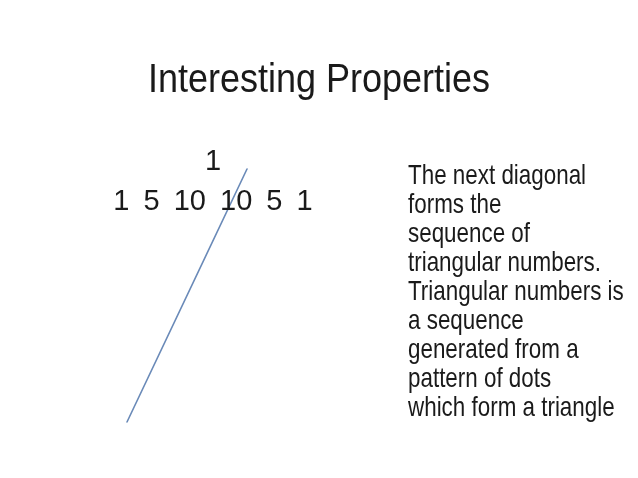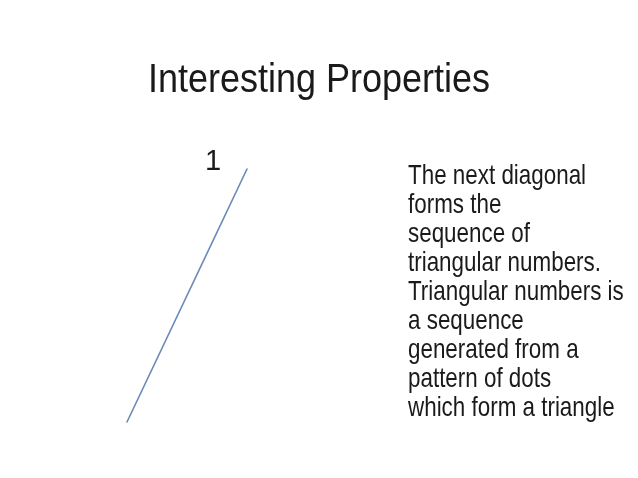--- a/index.html
+++ b/index.html
@@ -72,20 +72,21 @@
 <div class="slide">
 
   <h1 class="title">Interesting Properties</h1>
 
   <svg class="diag-svg" viewBox="0 0 638 478">
     <line stroke-width="1.6" stroke-linecap="round" x1="247" y1="149" x2="127" y2="402" stroke="#6a8ab8"></line>
   </svg>
 
   <div class="triangle">
     <div class="trow">1</div>
+    <div class="trow">1 5 10 10 5 1</div>
   </div>
 
   <div class="body-text">
     <div>The next diagonal</div>
     <div>forms the</div>
     <div>sequence of</div>
     <div>triangular numbers.</div>
     <div>Triangular numbers is</div>
     <div>a sequence</div>
     <div>generated from a</div>

